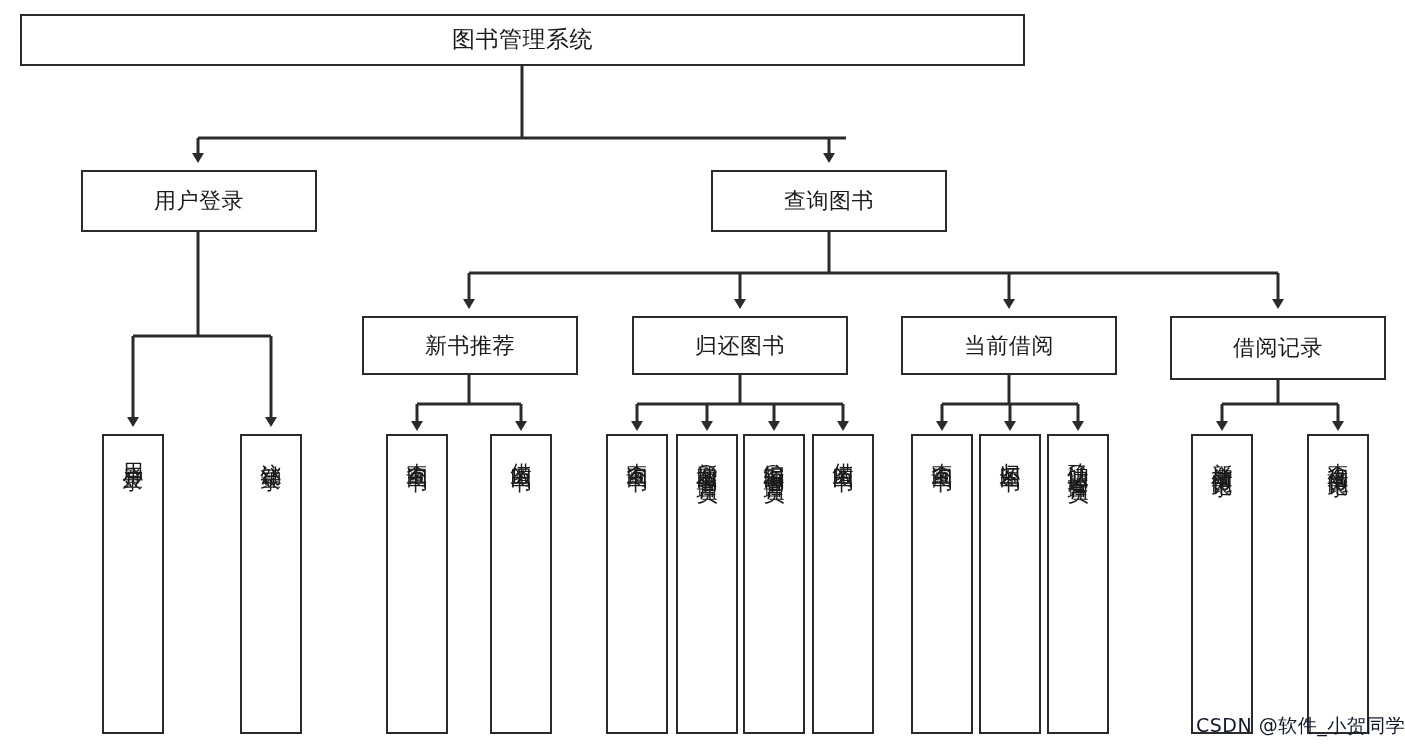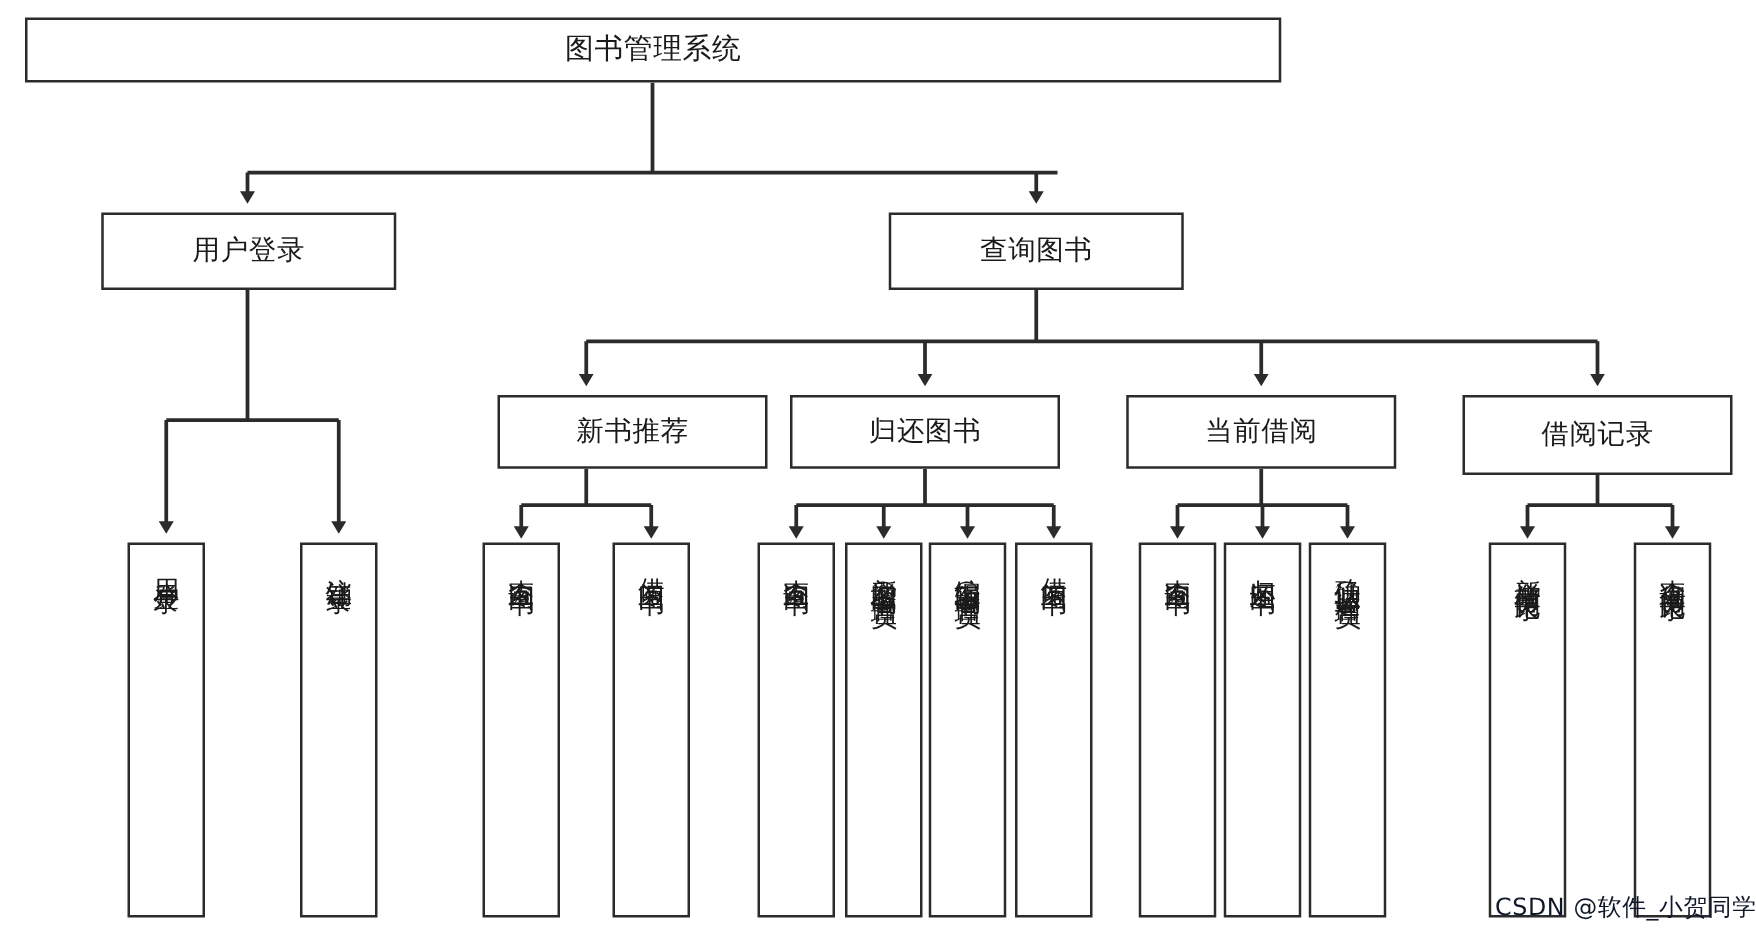--- a/index.html
+++ b/index.html
@@ -131,21 +131,21 @@
     <span class="label">图书管理系统</span>
   </div>
 
   <div class="node horiz" style="left:81px; top:170px; width:236px; height:62px;">
     <span class="label">用户登录</span>
   </div>
   <div class="node horiz" style="left:711px; top:170px; width:236px; height:62px;">
     <span class="label">查询图书</span>
   </div>
 
-  <div class="node horiz" style="left:362px; top:316px; width:216px; height:59px;margin-left:36px;">
+  <div class="node horiz" style="left:362px; top:316px; width:216px; height:59px;">
     <span class="label">新书推荐</span>
   </div>
   <div class="node horiz" style="left:632px; top:316px; width:216px; height:59px;">
     <span class="label">归还图书</span>
   </div>
   <div class="node horiz" style="left:901px; top:316px; width:216px; height:59px;">
     <span class="label">当前借阅</span>
   </div>
   <div class="node horiz" style="left:1170px; top:316px; width:216px; height:64px;">
     <span class="label">借阅记录</span>

